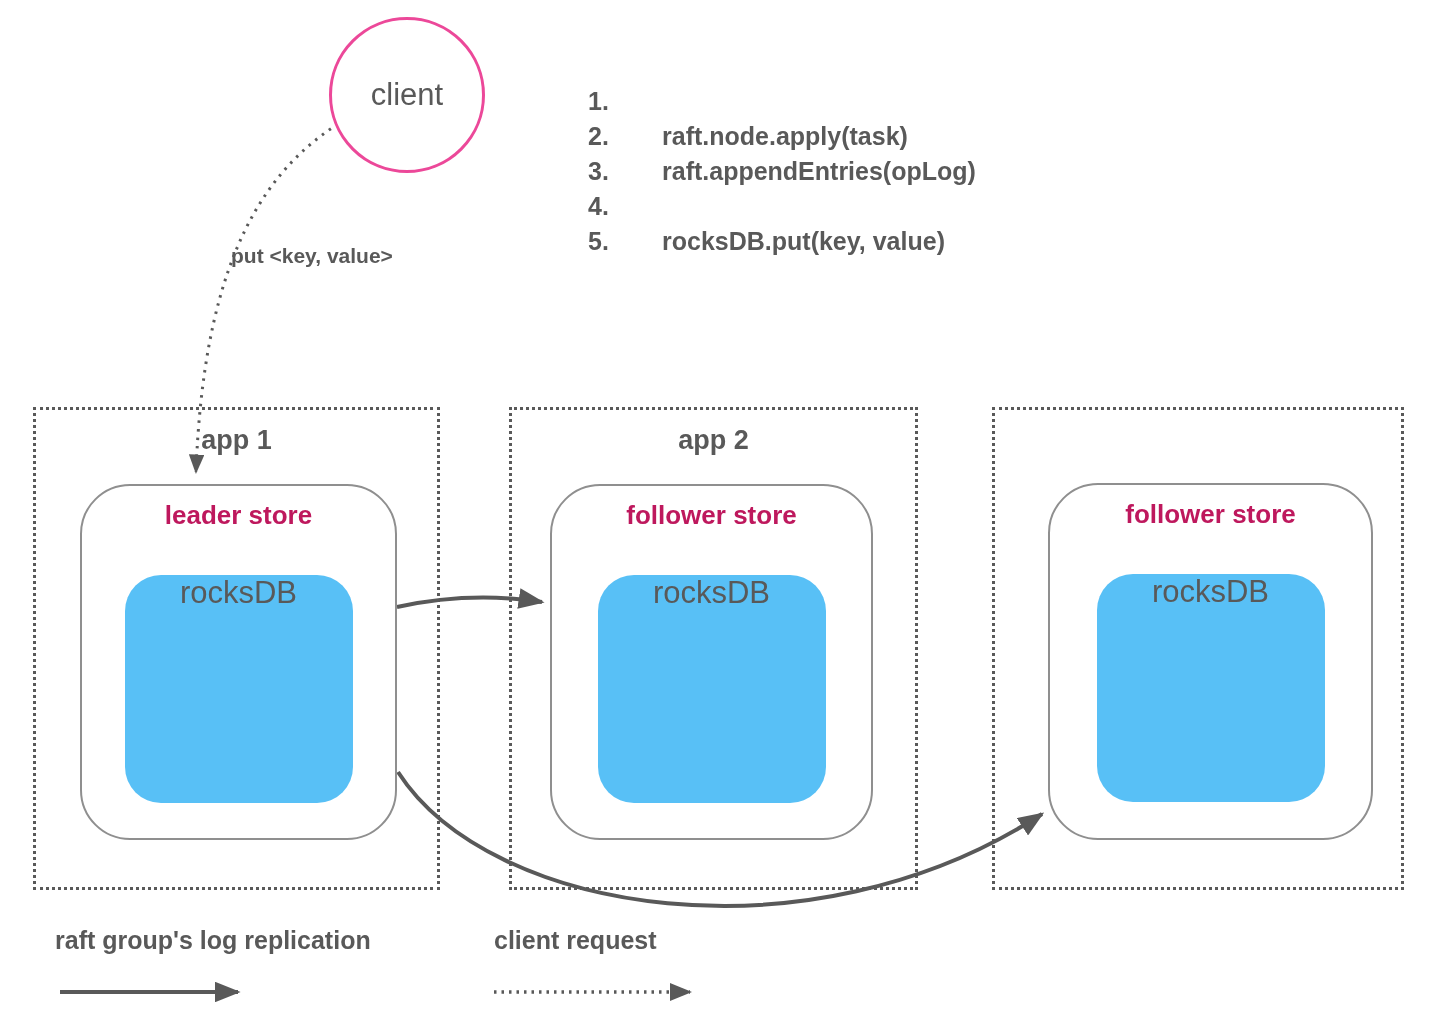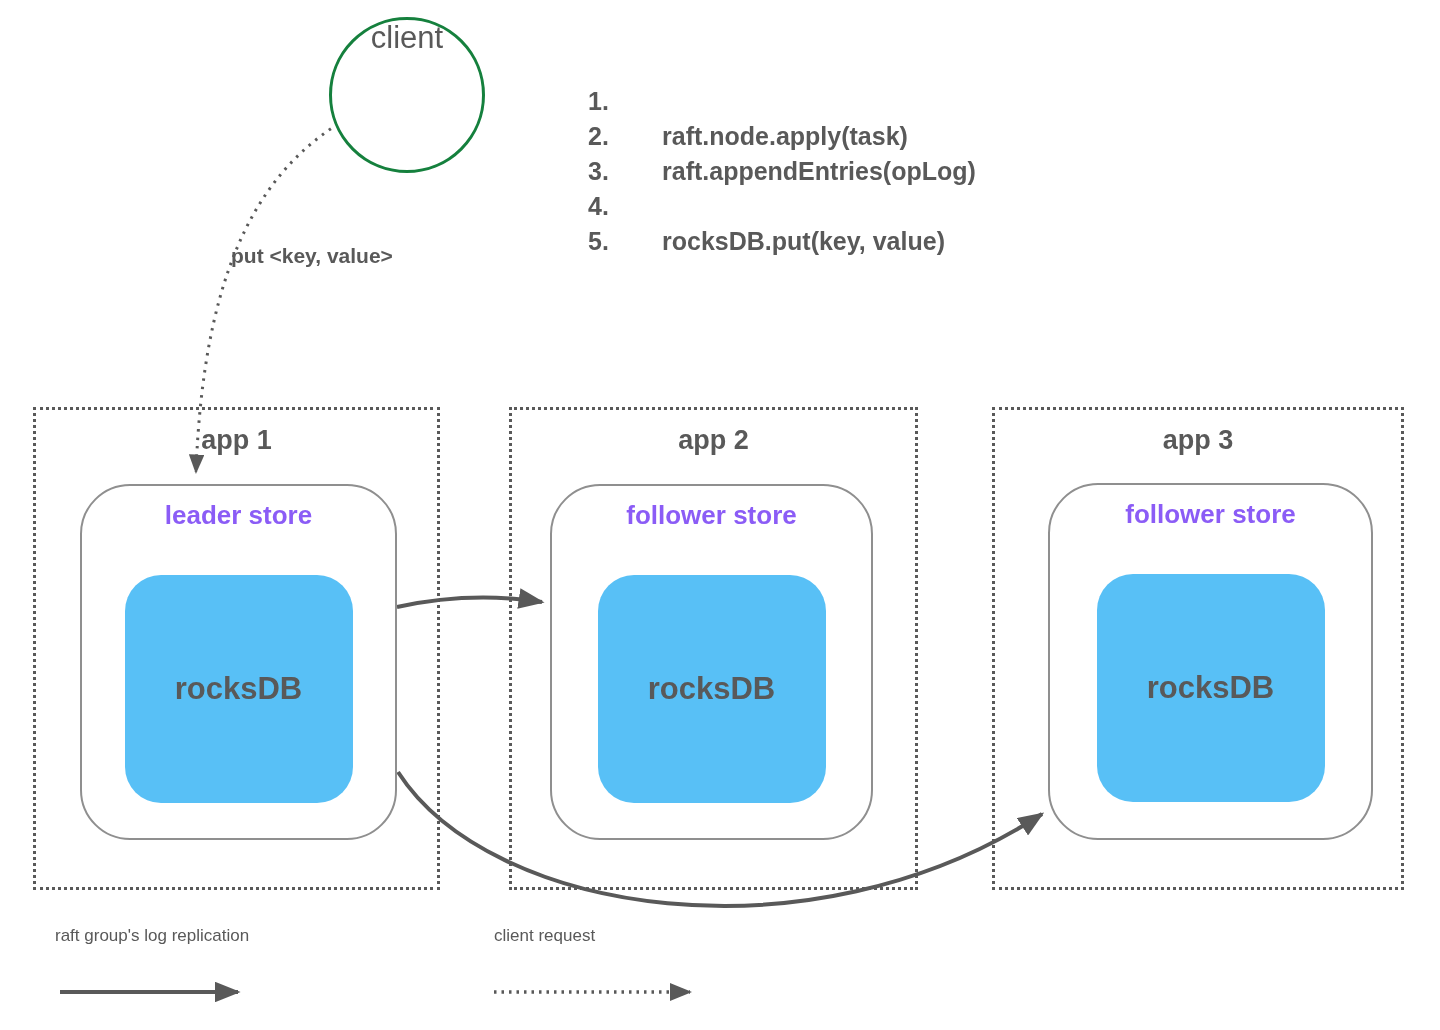--- a/index.html
+++ b/index.html
@@ -22,24 +22,24 @@
     width: 1440px;
     height: 1030px;
     pointer-events: none;
   }
 
   
   .client-circle {
     position: absolute;
     left: 329px; top: 17px;
     width: 156px; height: 156px;
-    border: 3px solid #15803d;
+    border: 3px solid #ec4899;
     border-radius: 50%;
     background: #ffffff;
-    display: flex; align-items: flex-start; justify-content: center;
+    display: flex; align-items: center; justify-content: center;
     font-size: 31px;
     color: #595959;
   }
 
   
   .steps {
     position: absolute;
     left: 588px; top: 84px;
     font-size: 25px;
     font-weight: bold;
@@ -89,42 +89,41 @@
   #app1 .store { left: 44px; top: 74px; width: 317px; height: 356px; }
   #app2 .store { left: 38px; top: 74px; width: 323px; height: 356px; }
   #app3 .store { left: 53px; top: 73px; width: 325px; height: 357px; }
 
   .store-label {
     position: absolute;
     top: 14px; left: 0; right: 0;
     text-align: center;
     font-size: 26px;
     font-weight: bold;
-    color: #8b5cf6;
+    color: #be185d;
   }
 
   
   .db {
     position: absolute;
     top: 89px; left: 50%;
     transform: translateX(-50%);
     width: 228px; height: 228px;
     border-radius: 36px;
-    display: flex; align-items: center; justify-content: center;
+    display: flex; align-items: flex-start; justify-content: center;
     font-size: 31px;
     color: #595959;
-    font-weight: bold;
   }
 
   
   .legend-label {
     position: absolute;
     top: 926px;
-    font-size: 17px;
-    font-weight: normal;
+    font-size: 25px;
+    font-weight: bold;
     color: #595959;
     white-space: nowrap;
   }
   #legend-replication-label { left: 55px; }
   #legend-client-label { left: 494px; text-align: right; }
 </style>
 </head>
 <body>
 
 <div class="canvas">
@@ -188,21 +187,20 @@
     <div class="app-label">app 2</div>
     <div class="store">
       <div class="store-label">follower store</div>
       <div class="db" style="background: rgb(88, 192, 246);">
         <span>rocksDB</span>
       </div>
     </div>
   </div>
 
   <div class="app" id="app3">
-    <div class="app-label">app 3</div>
     <div class="store">
       <div class="store-label">follower store</div>
       <div class="db" style="background: rgb(88, 192, 246);">
         <span>rocksDB</span>
       </div>
     </div>
   </div>
 
   <div class="legend-label" id="legend-replication-label">raft group's log replication</div>
   <div class="legend-label" id="legend-client-label">client request</div>

